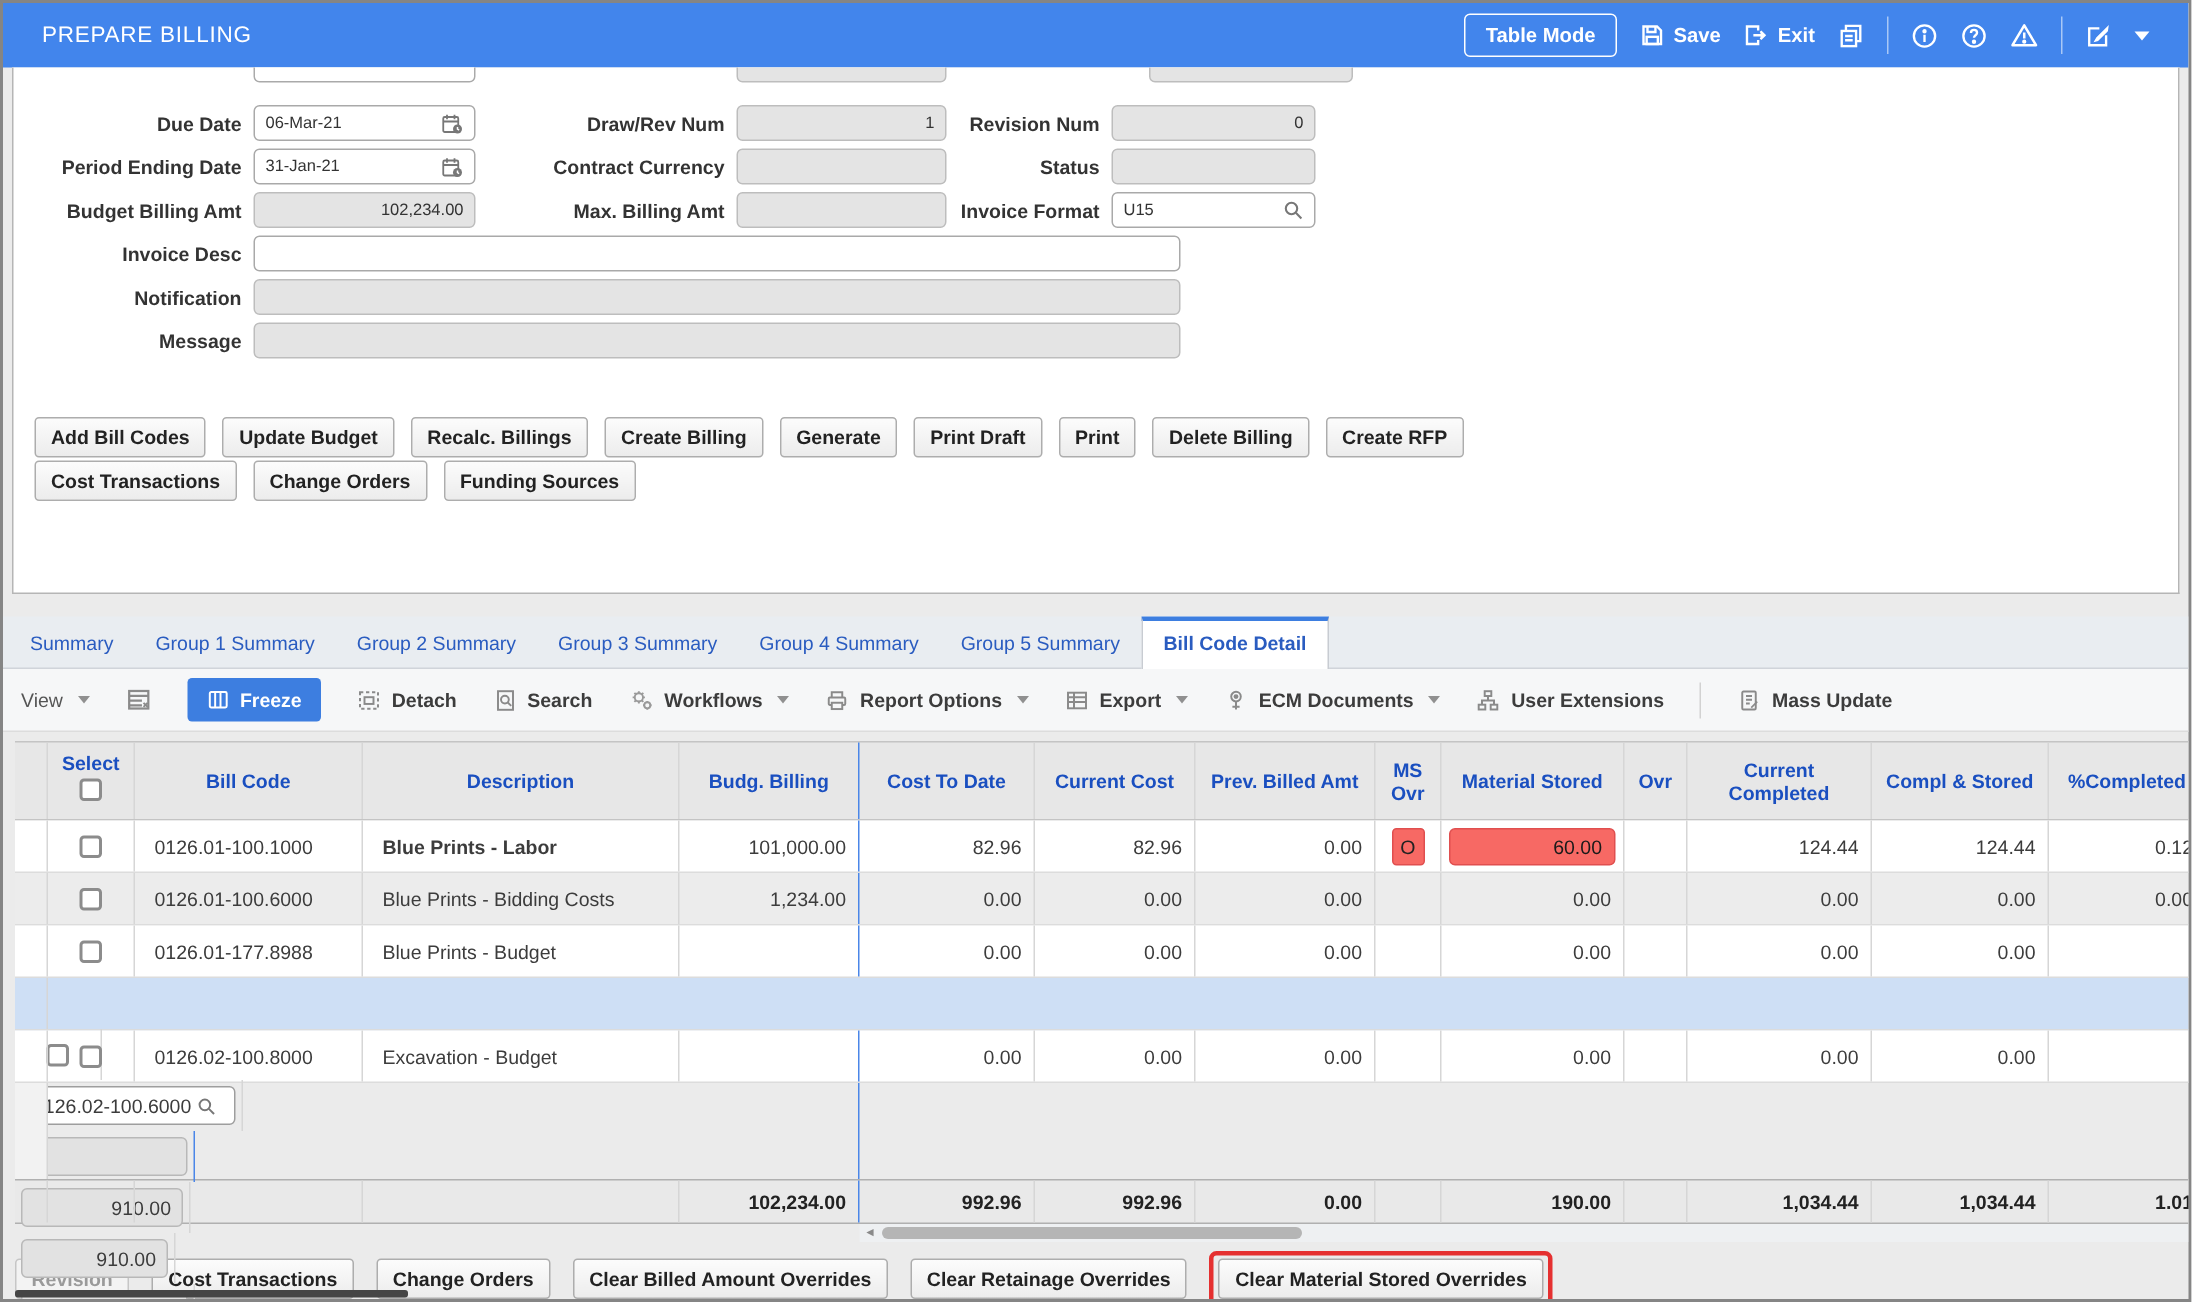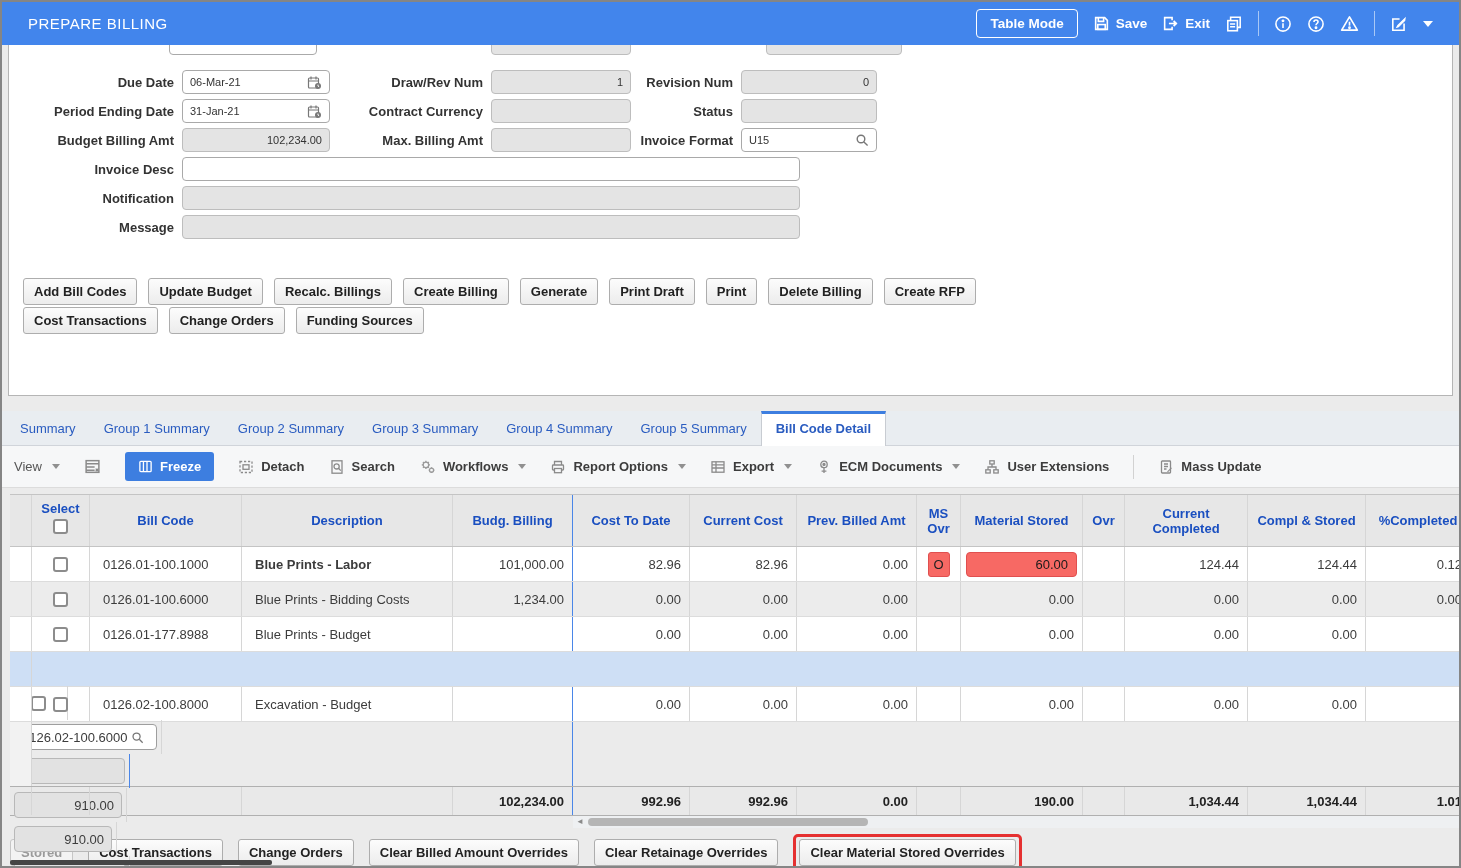--- a/index.html
+++ b/index.html
@@ -164,21 +164,21 @@
       </span>
       <span class="caret"></span>
     </div>
   </div>
 
   <div class="form-panel">
     <div class="partial" style="left:160px;width:148px"></div>
     <div class="partial ro" style="left:482px;width:140px"></div>
     <div class="partial ro" style="left:757px;width:136px"></div>
 
-    <div class="fgroup" style="left:13px;top:25px">
+    <div class="fgroup" style="left:0;top:25px">
       <div class="frow">
         <label class="flabel">Due Date</label>
         <div class="fwrap w148">
           <input value="06-Mar-21" style="">
           <span class="ficon">
             <svg width="15" height="15" viewBox="0 0 15 15" fill="none" stroke="#777" stroke-width="1.2">
                 <rect x="1.5" y="3" width="10" height="10" rx="1"></rect>
                 <path d="M1.5 6h10M4 1.5v3M9 1.5v3"></path>
                 <circle cx="11" cy="11" r="3" fill="#777" stroke="none"></circle>
                 <path d="M11 9.6v1.5l1.1.6" stroke="#fff" stroke-width="1"></path>
@@ -591,21 +591,21 @@
         <div class="cell num" style="width: 105px;">1.01</div>
       </div>
     <div class="hscroll">
       <div class="hs-track"></div>
       <span class="hs-arrow">◄</span>
       <div class="hs-thumb"></div>
     </div>
   </div>
 
   <div class="footer" id="footer">
-      <button class="fbtn disabled">Stored</button>
+      <button class="fbtn disabled">Revision</button>
       <button class="fbtn">Cost Transactions</button>
       <button class="fbtn">Change Orders</button>
       <button class="fbtn">Clear Billed Amount Overrides</button>
       <button class="fbtn">Clear Retainage Overrides</button>
       <div class="annotation">
         <button class="fbtn">Clear Material Stored Overrides</button>
       </div>
     </div>
 
   <div class="page-hscroll"></div>

